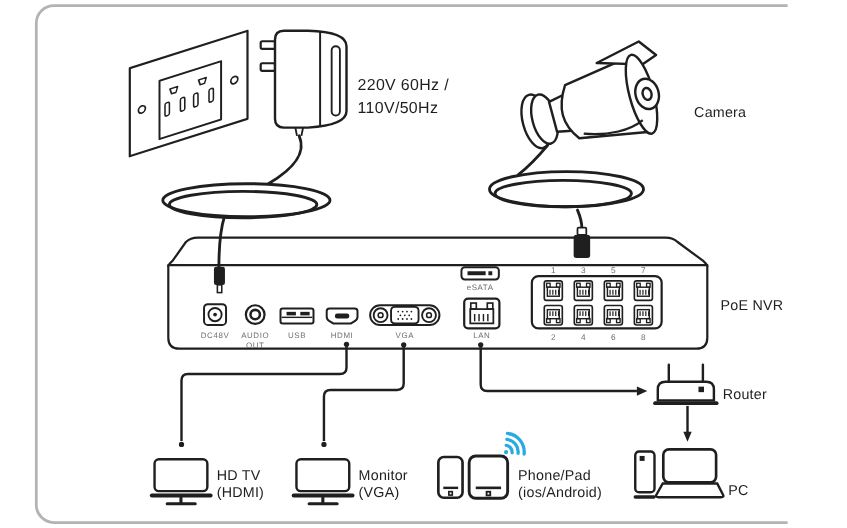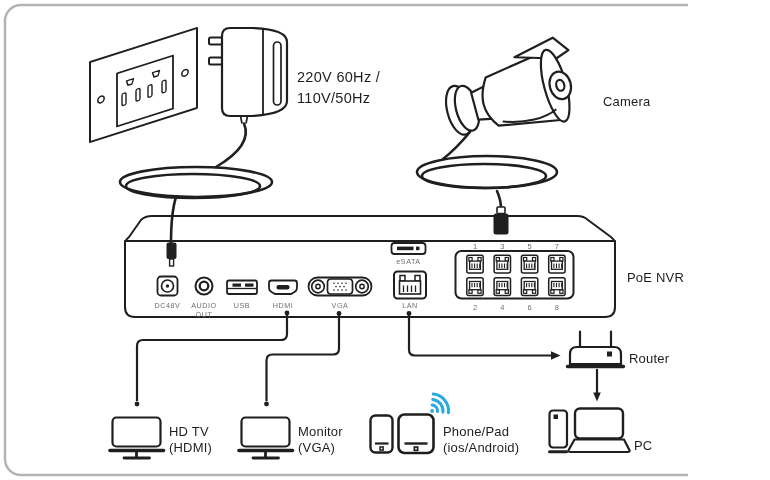--- a/index.html
+++ b/index.html
@@ -1,16 +1,16 @@
 <!DOCTYPE html>
 <html><head>
 <meta charset="utf-8">
 <style>
   html,body { margin:0; padding:0; background:#ffffff; }
-  .stage { width:688px; height:480px; position:relative; background:#fff; overflow:hidden; }
+  .stage { width:688px; height:480px; position:relative; background:#fff; overflow:hidden;padding-left:28px; }
   svg text { font-family:"Liberation Sans","DejaVu Sans",sans-serif; }
   .lbl     { font-size:13px;   fill:#1f1f1f; letter-spacing:0.2px; }
   .lbl-lg  { font-size:14.5px; fill:#1f1f1f; letter-spacing:0.3px; }
   .port-lbl{ font-size:7.2px;  fill:#6f6f6f; letter-spacing:0.55px; text-anchor:middle; }
   .num     { font-size:7.5px;  fill:#6f6f6f; text-anchor:middle; }
 </style>
 </head>
 <body>
 
 <div class="stage">

